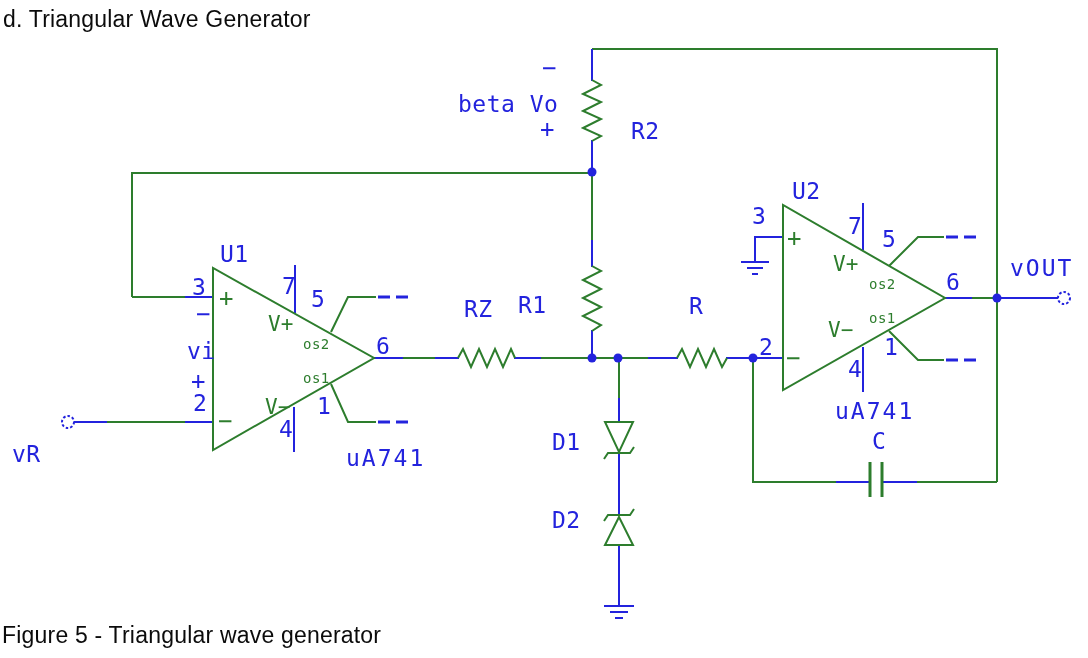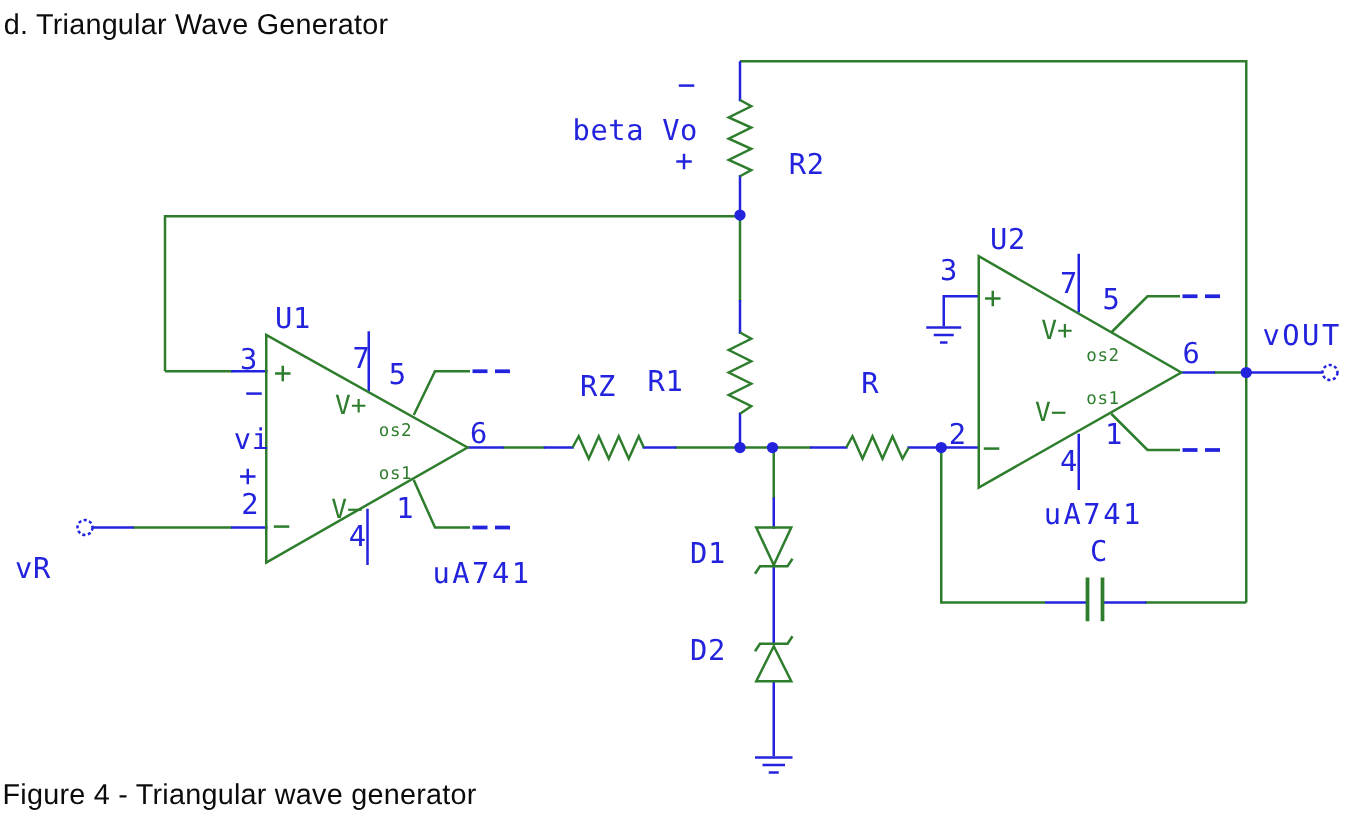--- a/index.html
+++ b/index.html
@@ -16,21 +16,21 @@
   .vlbl{font-size:21px;}
   .oslbl{font-size:14px;letter-spacing:0.5px;}
   .blue{fill:#2323dd;}
   .green{fill:#2d7d2d;}
 </style>
 </head>
 <body>
 
 <div id="page">
   <div id="title" class="doc-text">d. Triangular Wave Generator</div>
-  <div id="caption" class="doc-text">Figure 4 - Triangular wave generator</div>
+  <div id="caption" class="doc-text">Figure 5 - Triangular wave generator</div>
 
   <svg width="1088" height="658" viewBox="0 0 1088 658">
 
     <g stroke="#2d7d2d" stroke-width="2" fill="none">
       <polyline points="132,297 132,173 592,173"></polyline>
       <line x1="132" y1="297" x2="186" y2="297"></line>
       <polyline points="592,49 997,49 997,482"></polyline>
       <line x1="592" y1="173" x2="592" y2="241"></line>
       <line x1="402" y1="358" x2="436" y2="358"></line>
       <line x1="540" y1="358" x2="649" y2="358"></line>

